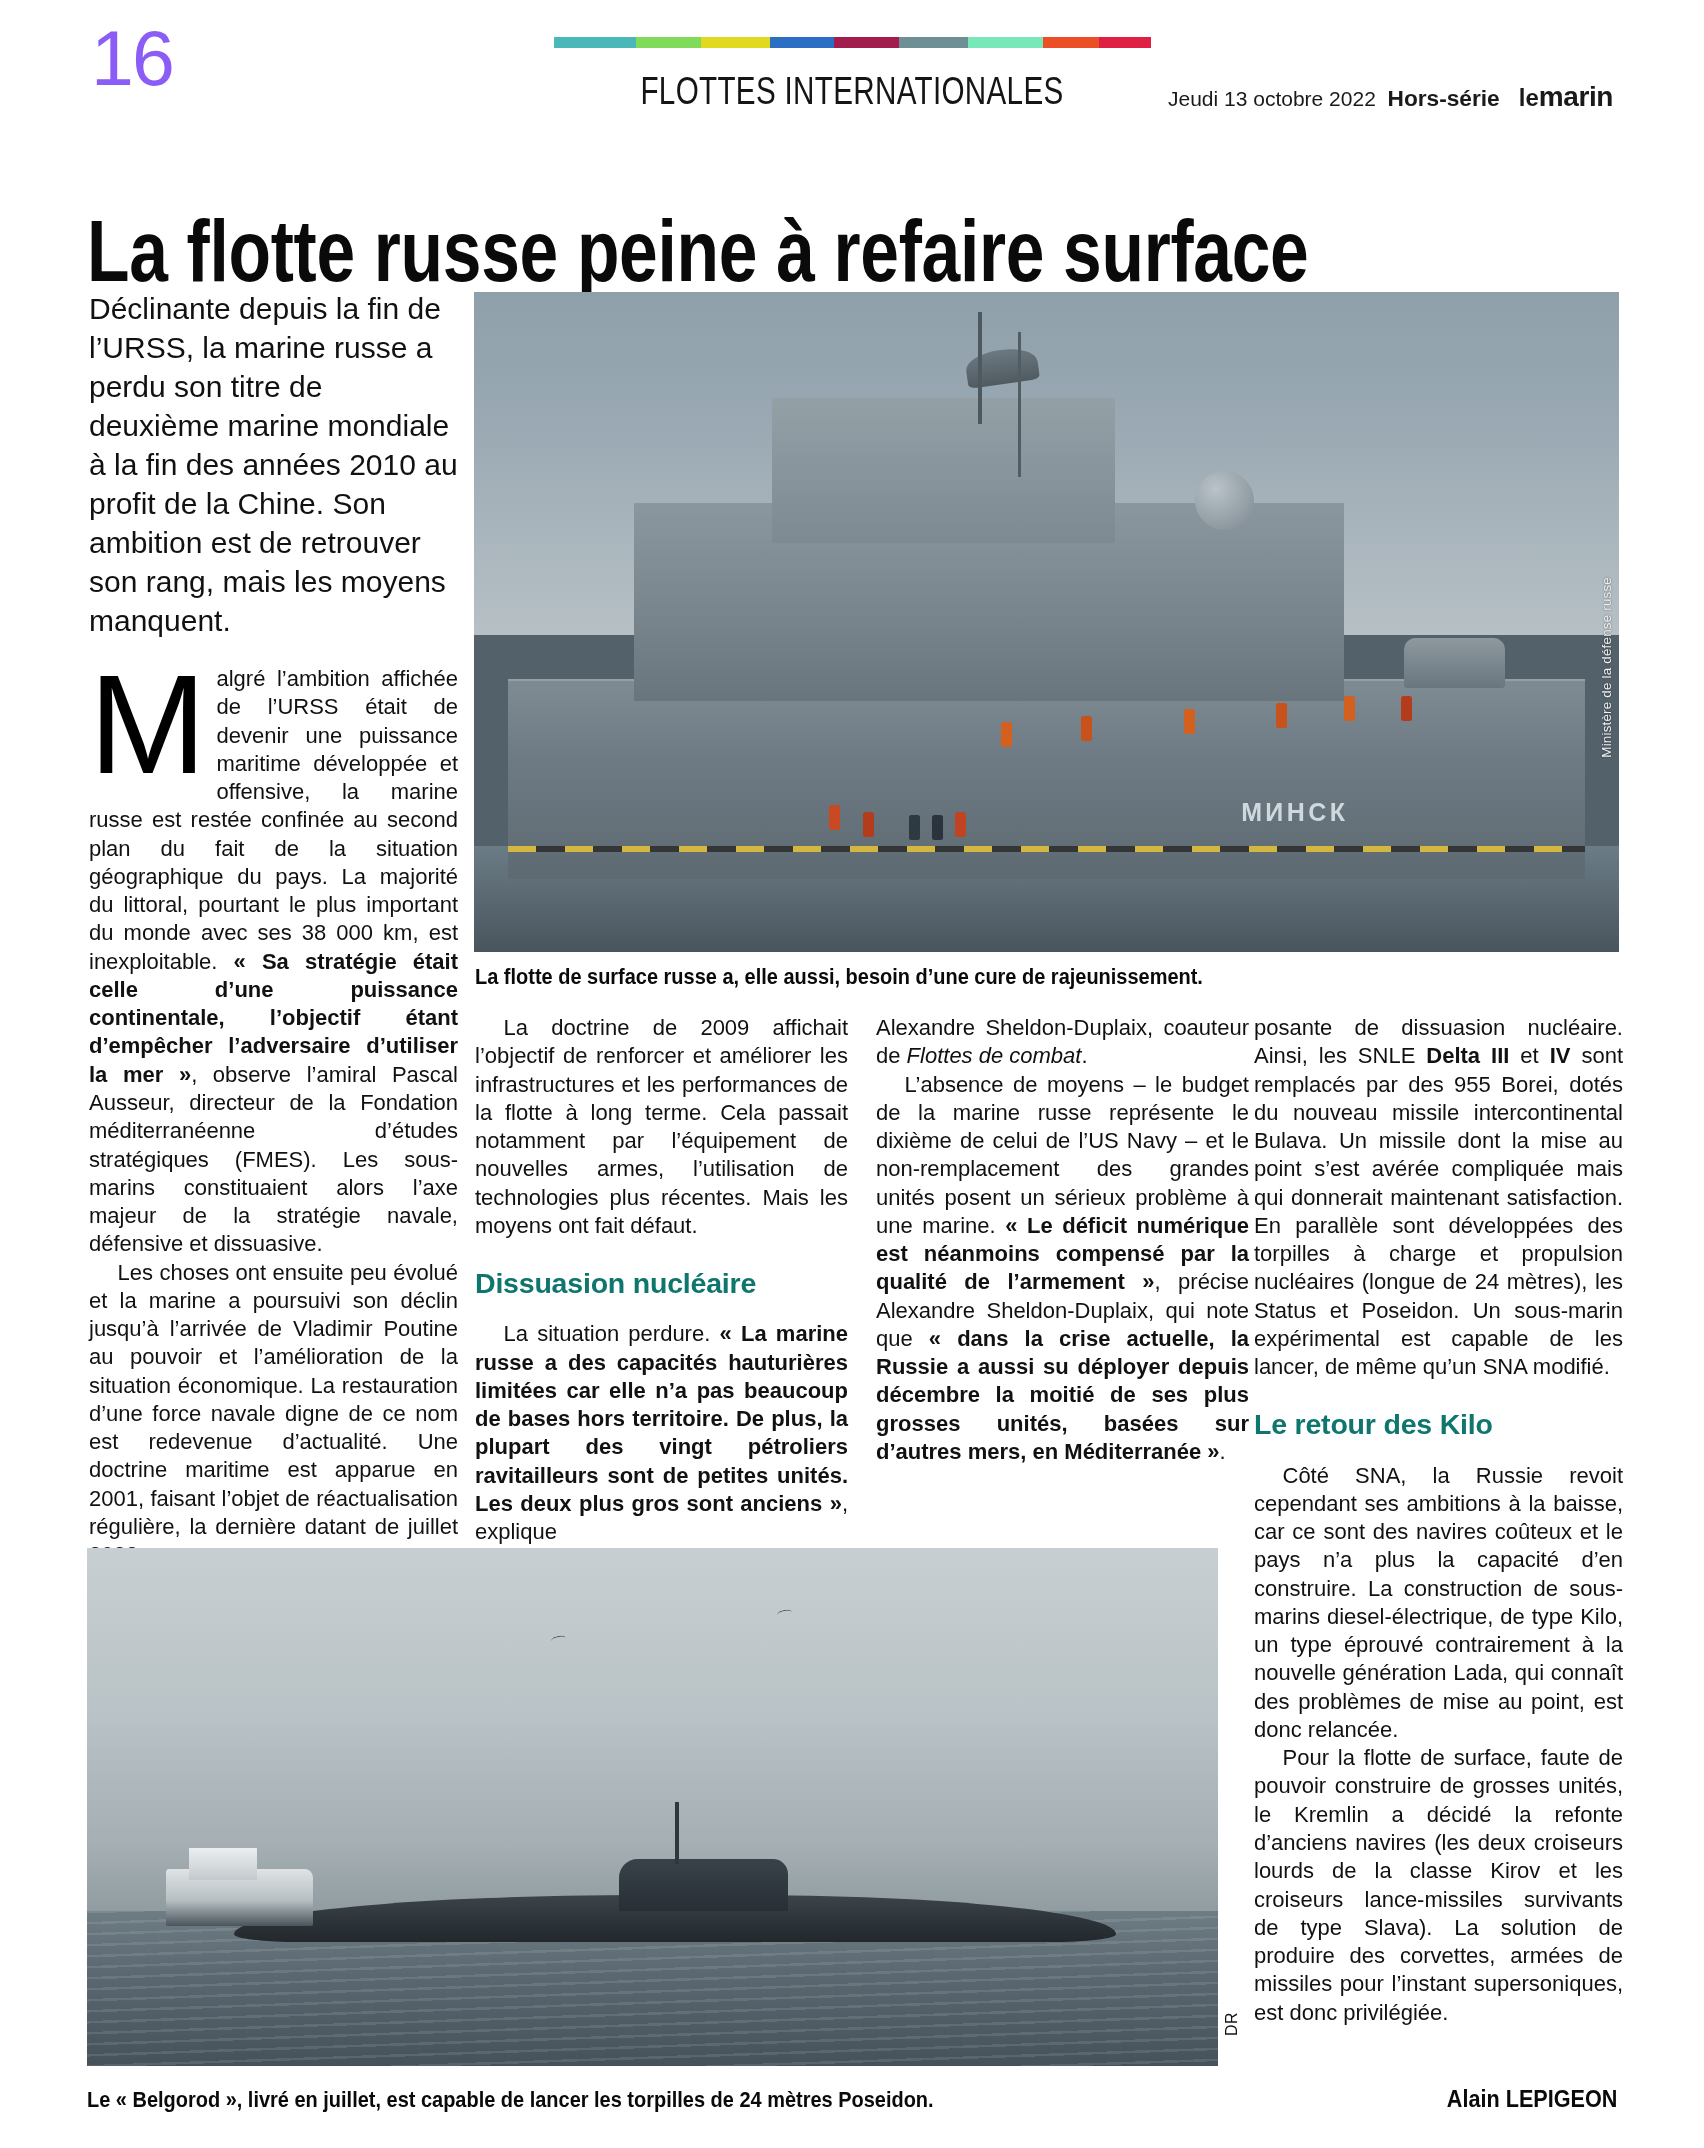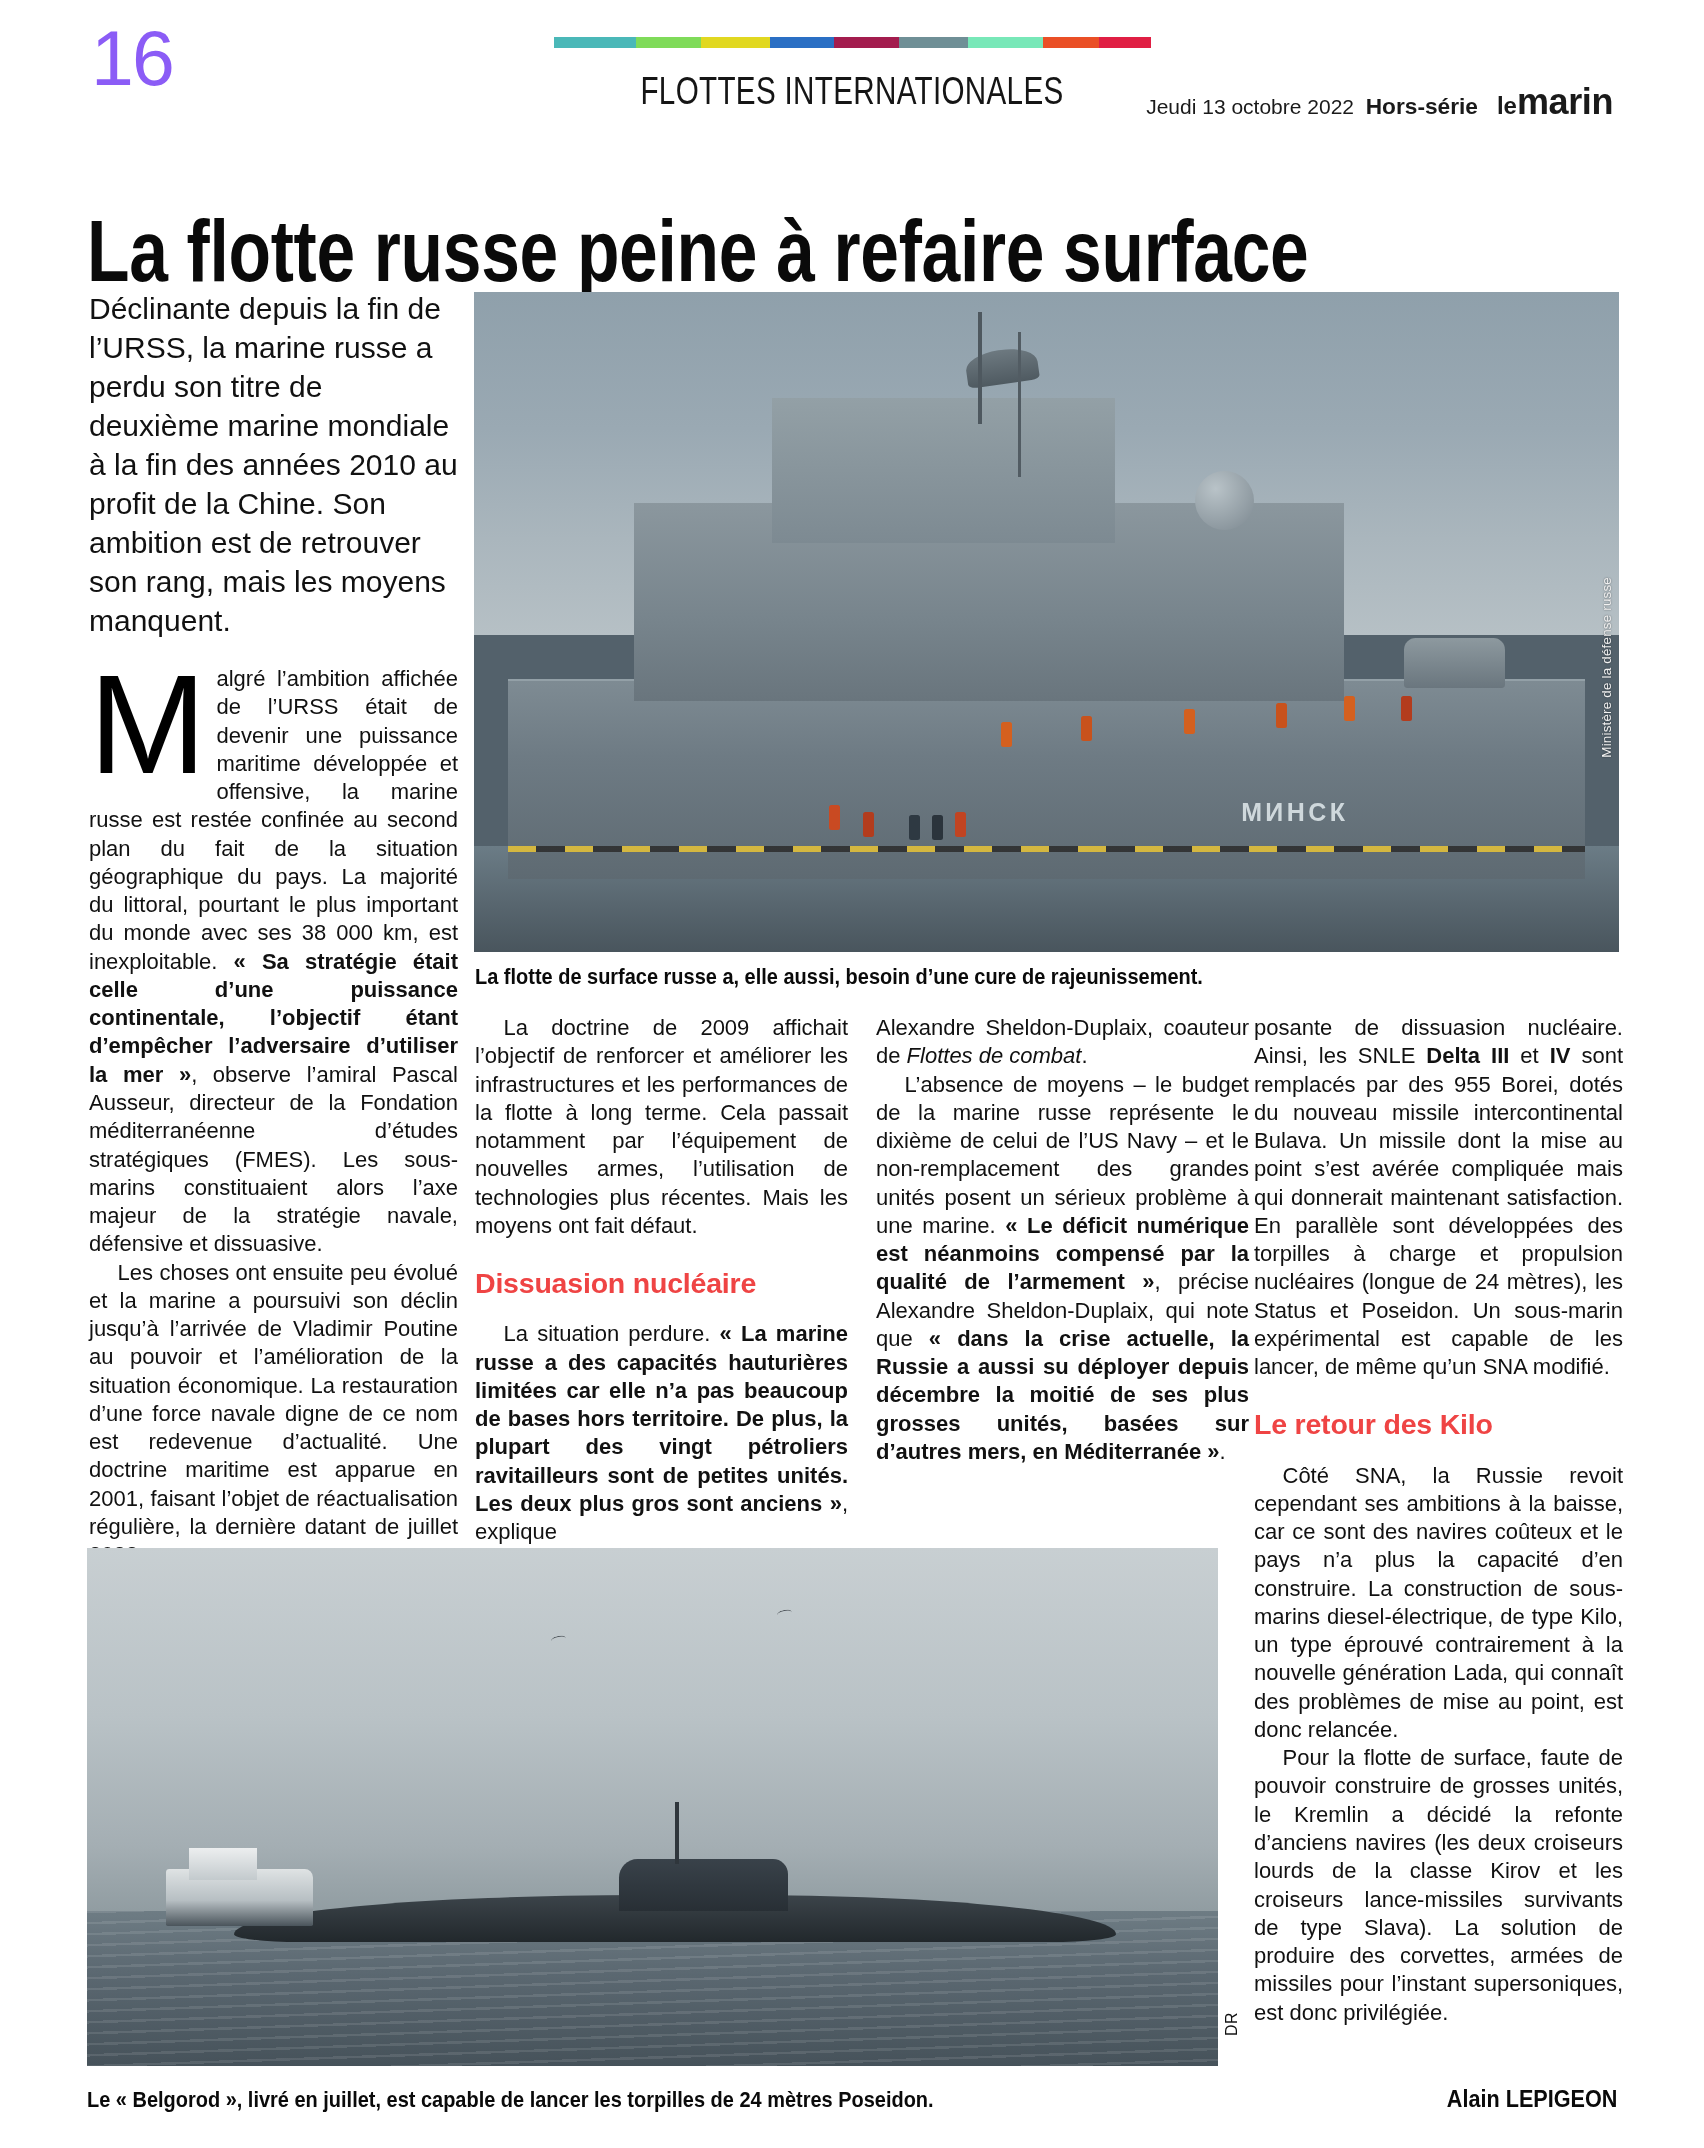--- a/index.html
+++ b/index.html
@@ -78,21 +78,21 @@
     margin-left: 11.7px;
     font-size: 22.7px;
   }
   .dateline .le {
     font-weight: 700;
     font-size: 24px;
     margin-left: 19px;
   }
   .dateline .marin {
     font-weight: bold;
-    font-size: 36px;
+    font-size: 28px;
     letter-spacing: -0.4px;
   }
 
   
   .headline {
     position: absolute;
     left: 87px;
     top: 149px;
     width: 1536px;
     font-size: 87px;
@@ -180,21 +180,21 @@
     color: #000;
   }
 
   .subhead {
     font-size: 28.5px;
     font-weight: bold;
     margin: 25px 0 18.5px 0;
     text-indent: 0;
     text-align: left;
     letter-spacing: -0.2px;
-    color: #ef4444;
+    color: #0f766e;
   }
 
   
   .photo-bottom {
     position: absolute;
     left: 87px;
     top: 1548px;
     width: 1131px;
     height: 518px;
     overflow: hidden;

